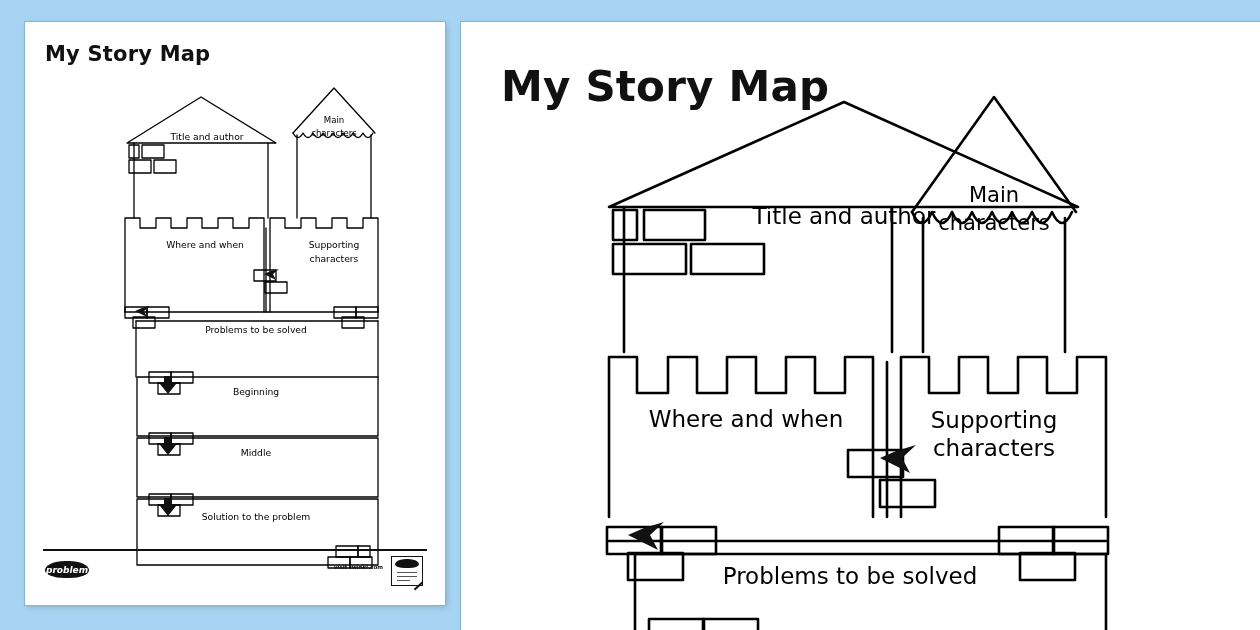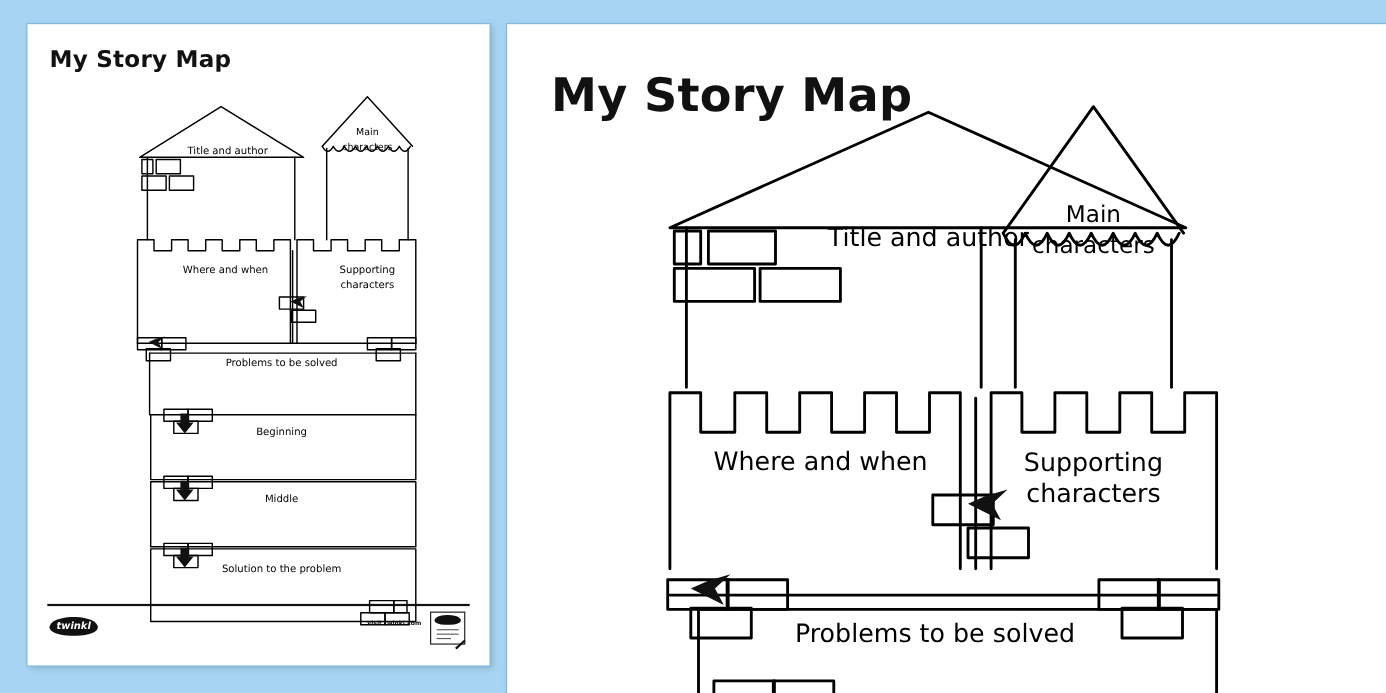--- a/index.html
+++ b/index.html
@@ -161,21 +161,21 @@
       <text x="309" y="226" font-size="9.2">Supporting</text>
       <text x="309" y="240" font-size="9.2">characters</text>
       <text x="231" y="311" font-size="9.2">Problems to be solved</text>
       <text x="231" y="373" font-size="9.2">Beginning</text>
       <text x="231" y="434" font-size="9.2">Middle</text>
       <text x="231" y="498" font-size="9.2">Solution to the problem</text>
     </svg>
 
     <div id="footer">
       <div id="footer-rule"></div>
-      <div id="twinkl-logo">twinkl</div>
+      <div id="twinkl-logo">problem</div>
       <div id="visit-url">visit twinkl.com</div>
       <div id="badge">
         <div class="cloud"></div>
         <div class="ln ln1"></div>
         <div class="ln ln2"></div>
         <div class="ln ln3"></div>
         <div class="pencil"></div>
       </div>
     </div>
   </div>

